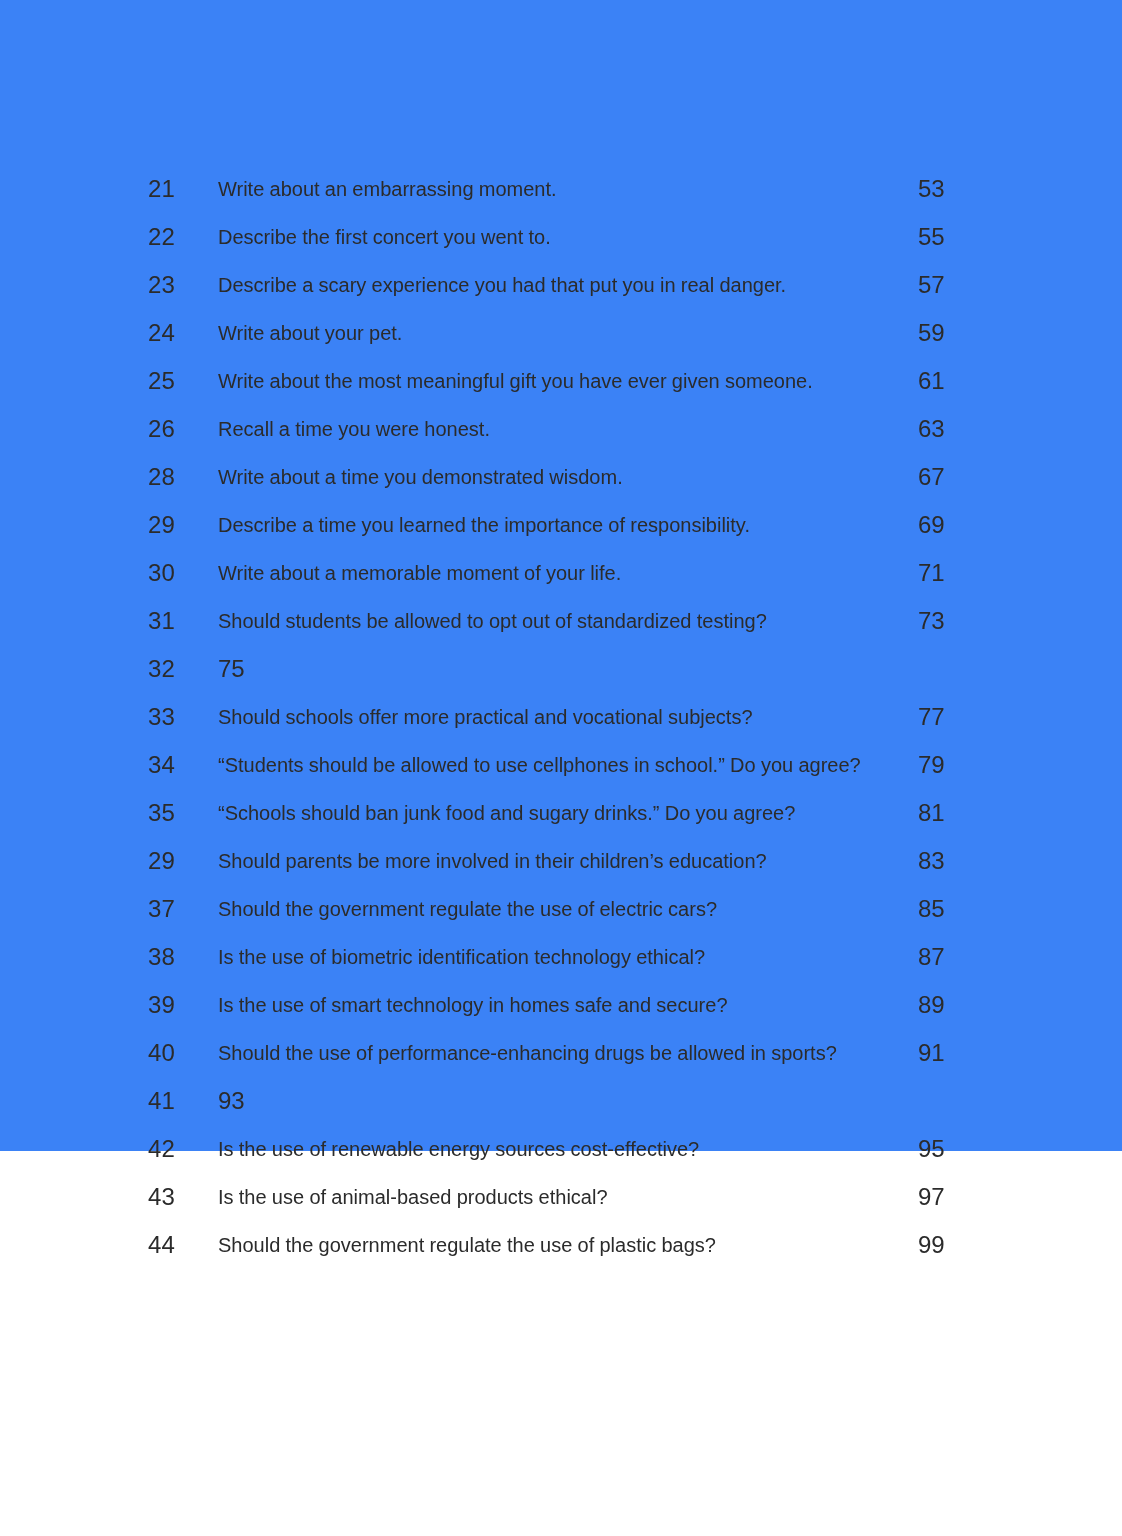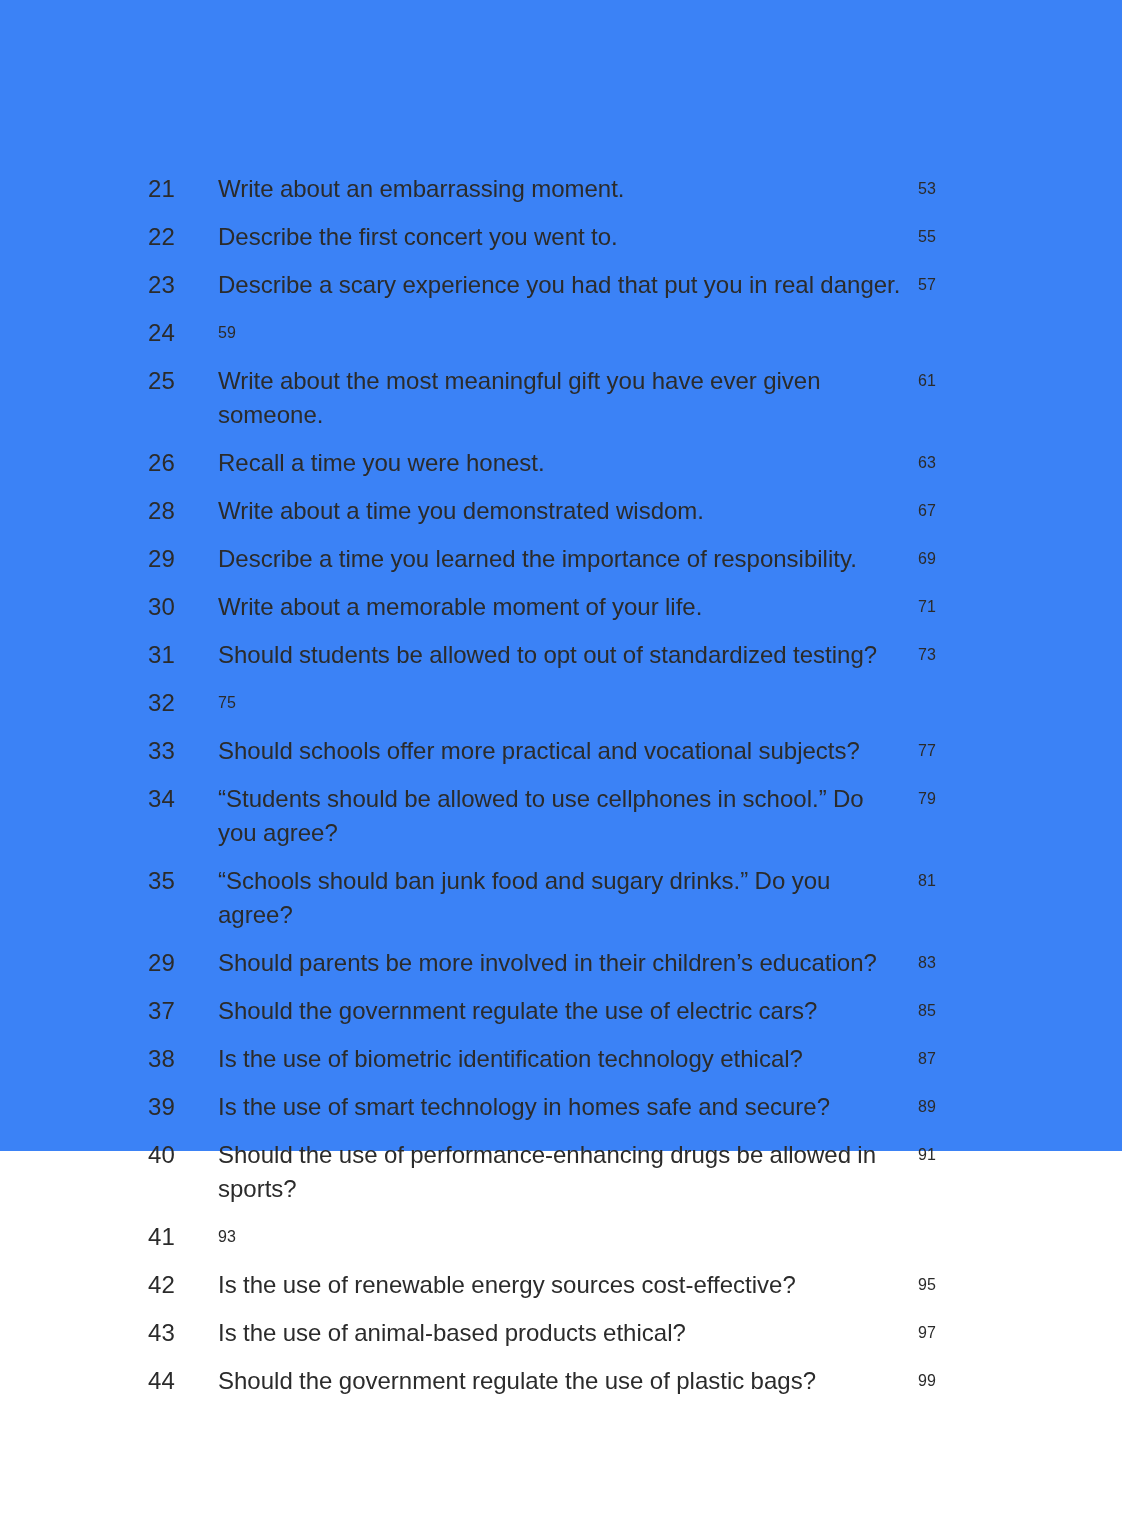--- a/index.html
+++ b/index.html
@@ -39,31 +39,31 @@
     flex: 0 0 70px;
     font-size: 24px;
     line-height: 34px;
     letter-spacing: 0.1px;
     color: #2b2b2b;
     text-align: left;
     white-space: nowrap;
   }
   .toc-title {
     flex: 0 0 700px;
-    font-size: 24px;
+    font-size: 20px;
     line-height: 34px;
     color: #2b2b2b;
     padding-right: 14px;
     box-sizing: border-box;
     word-spacing: -0.3px;
   }
   .toc-page {
     flex: 0 0 auto;
     width: 70px;
-    font-size: 16px;
+    font-size: 24px;
     line-height: 34px;
     color: #2b2b2b;
     text-align: left;
     white-space: nowrap;
   }
 </style>
 </head>
 <body>
 
 <div class="page">
@@ -78,20 +78,21 @@
         <div class="toc-title">Describe the first concert you went to.</div>
         <div class="toc-page">55</div>
       </div>
       <div class="toc-entry">
         <div class="toc-num">23</div>
         <div class="toc-title">Describe a scary experience you had that put you in real danger.</div>
         <div class="toc-page">57</div>
       </div>
       <div class="toc-entry">
         <div class="toc-num">24</div>
+        <div class="toc-title">Write about your pet.</div>
         <div class="toc-page">59</div>
       </div>
       <div class="toc-entry">
         <div class="toc-num">25</div>
         <div class="toc-title">Write about the most meaningful gift you have ever given someone.</div>
         <div class="toc-page">61</div>
       </div>
       <div class="toc-entry">
         <div class="toc-num">26</div>
         <div class="toc-title">Recall a time you were honest.</div>

